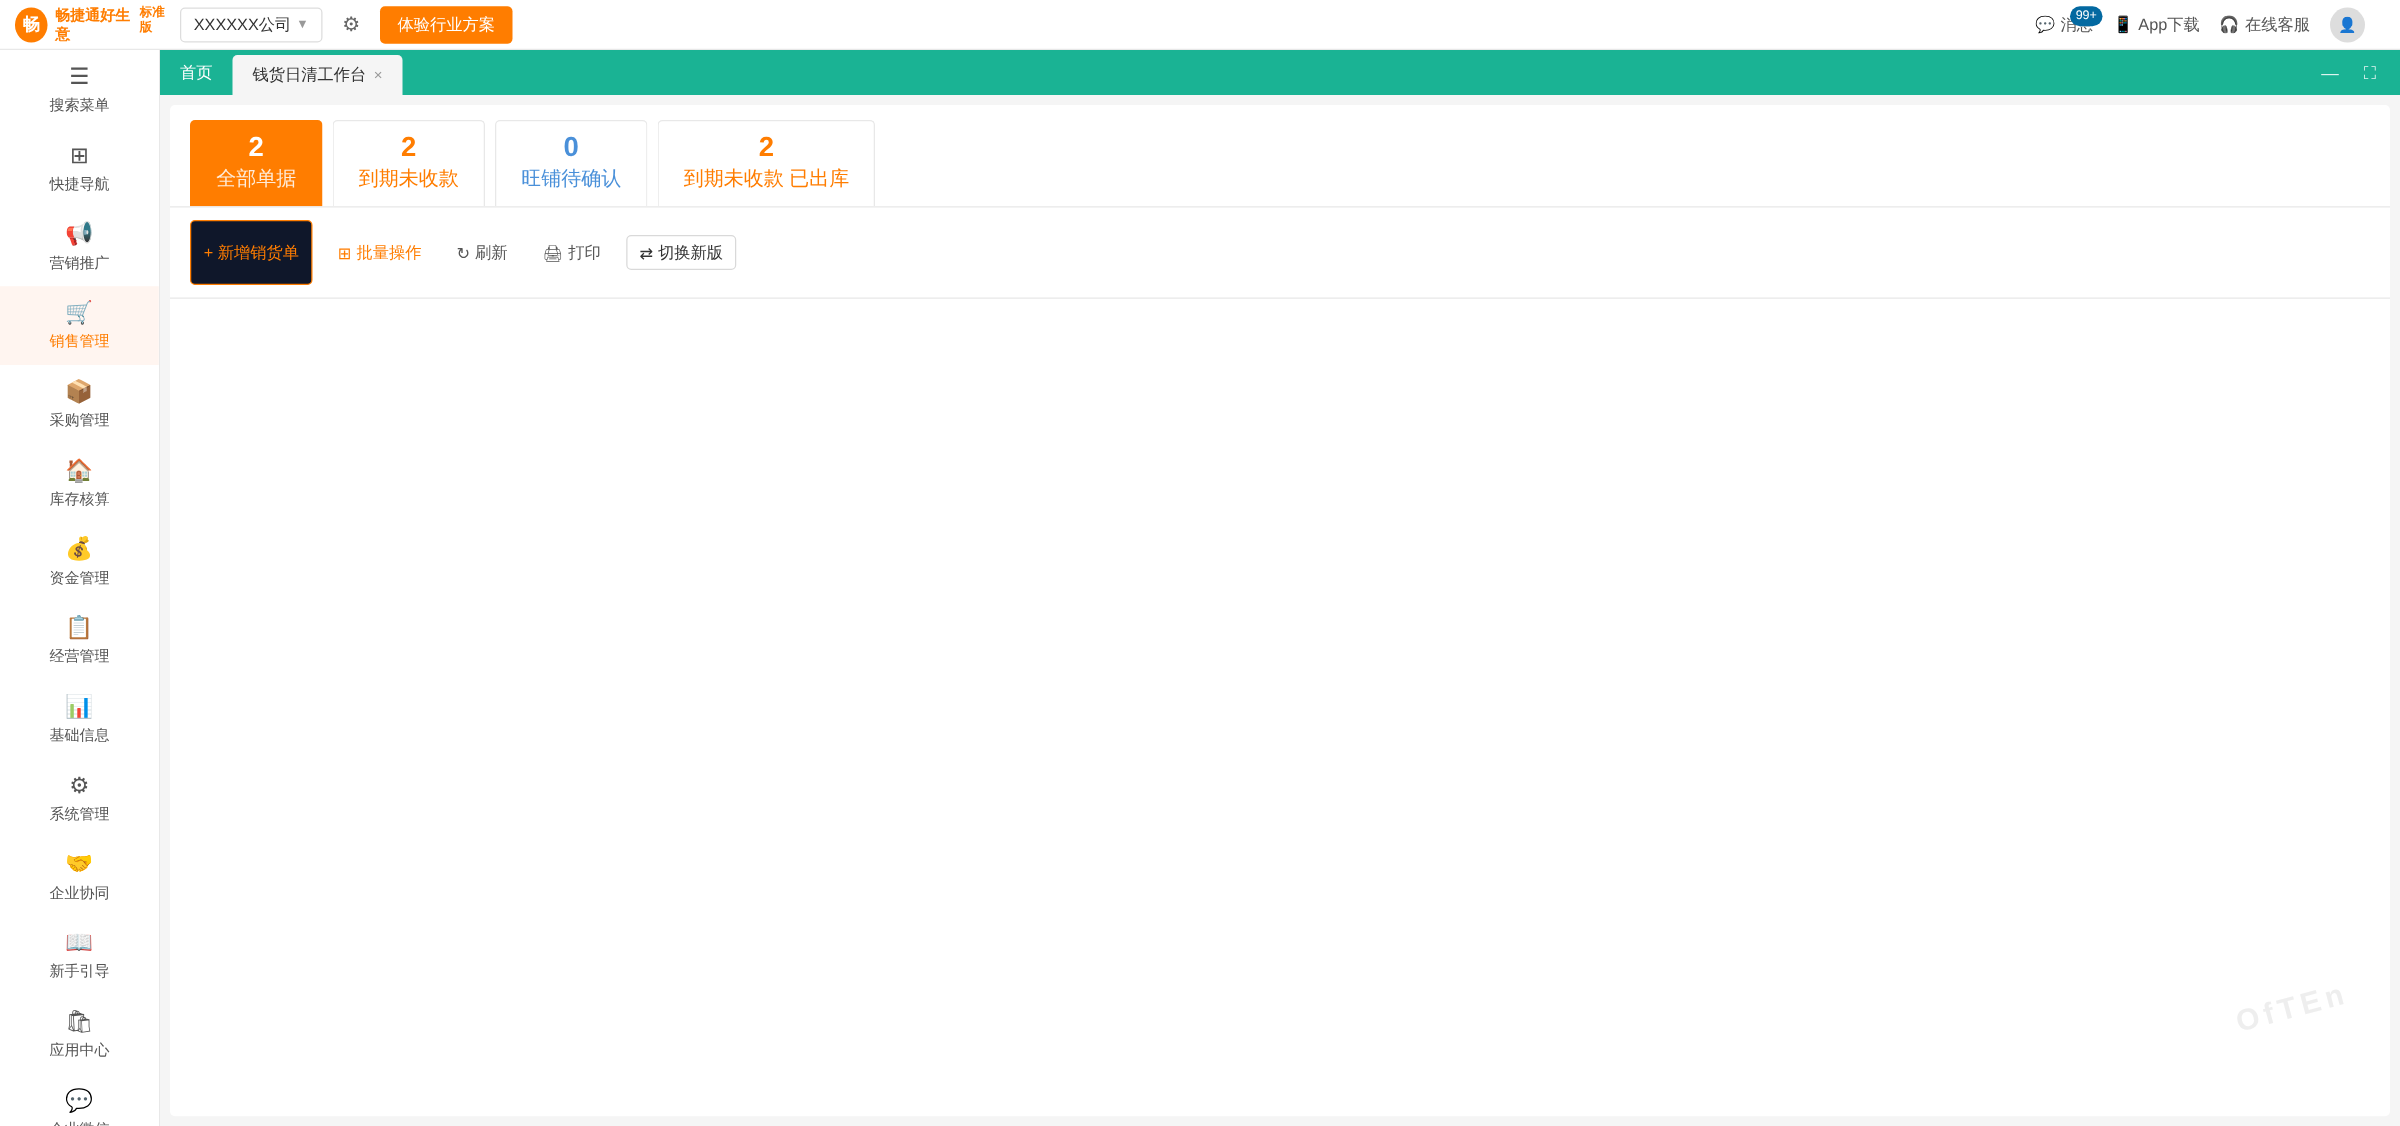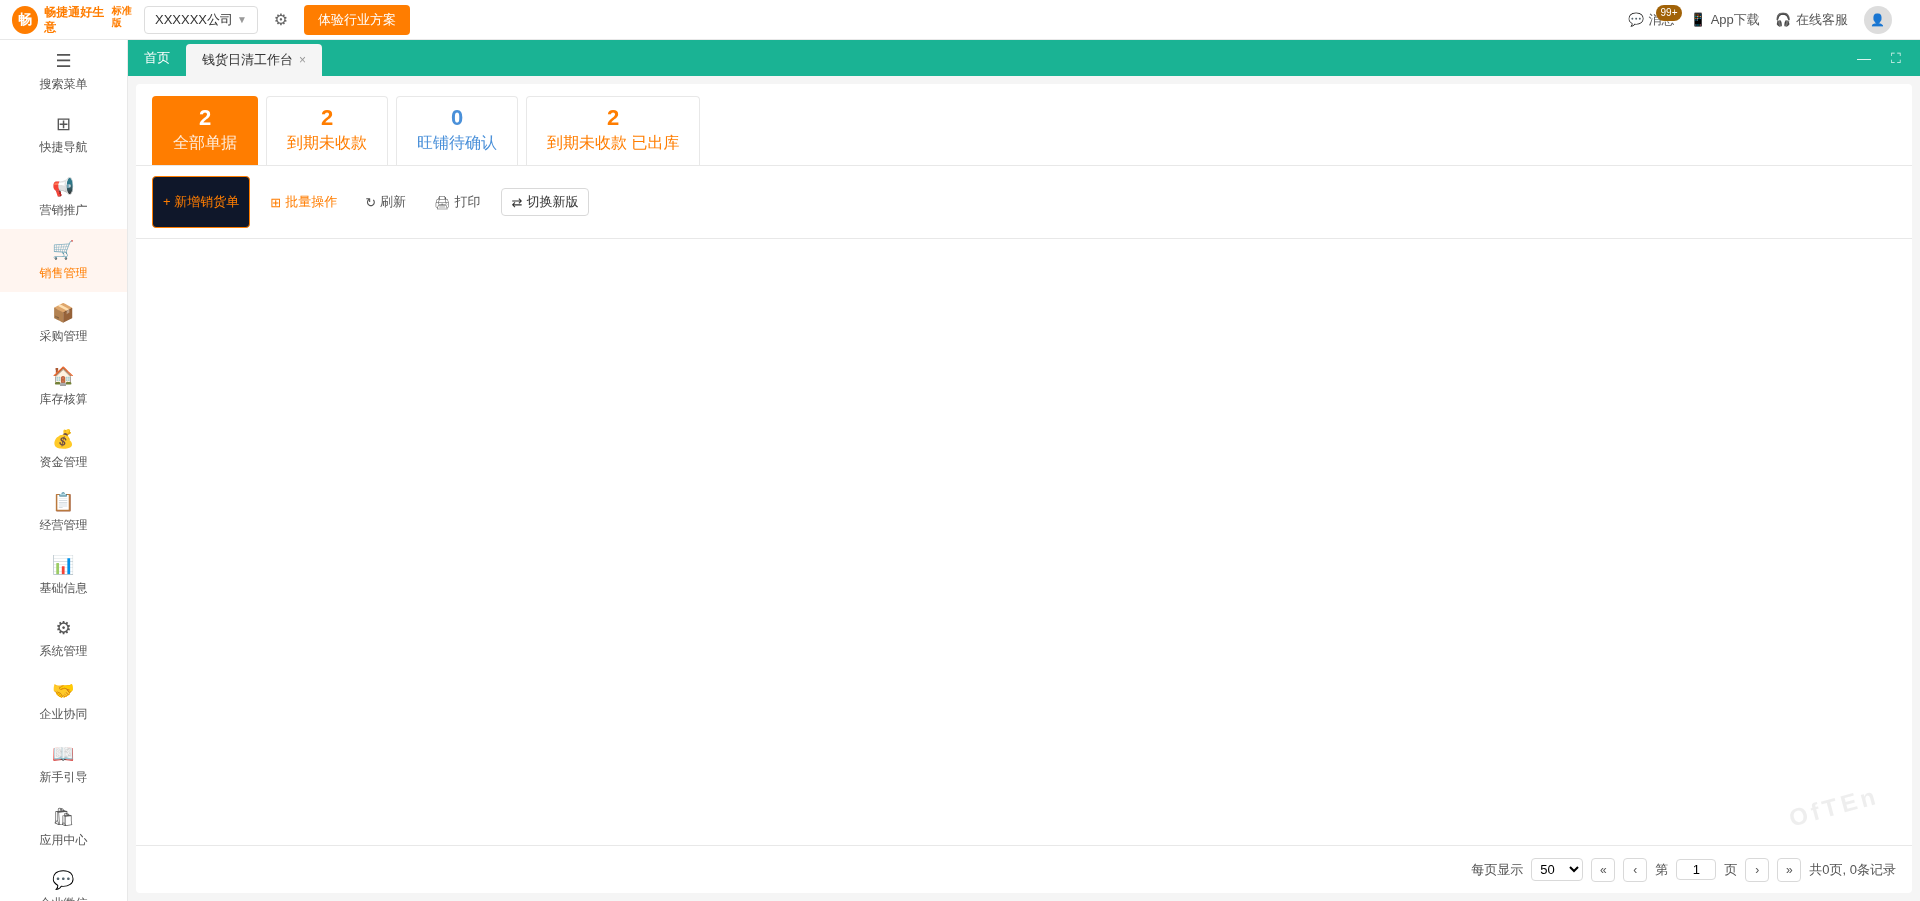--- a/index.html
+++ b/index.html
@@ -83,21 +83,21 @@
     .header-icon-item {
       display: flex;
       align-items: center;
       gap: 4px;
       cursor: pointer;
       color: #555;
       font-size: 13px;
       position: relative;
     }
     .badge {
-      background: #a16207;
+      background: #0369a1;
       color: white;
       border-radius: 10px;
       padding: 0 5px;
       font-size: 10px;
       position: absolute;
       top: -6px;
       right: -8px;
       min-width: 16px;
       text-align: center;
       line-height: 16px;
@@ -517,29 +517,14 @@
           <span>⇄</span>
           <span>切换新版</span>
         </div>
       </div>
     </div>
 
     <div class="table-area">
       <div class="watermark-area">OfTEn</div>
     </div>
 
-    <div class="pagination-bar">
-      <span>每页显示</span>
-      <select class="page-size-select">
-        <option>50</option>
-        <option>100</option>
-      </select>
-      <button class="page-nav-btn">«</button>
-      <button class="page-nav-btn">‹</button>
-      <span>第</span>
-      <input type="text" class="page-input" value="1" style="">
-      <span>页</span>
-      <button class="page-nav-btn">›</button>
-      <button class="page-nav-btn">»</button>
-      <span>共0页, 0条记录</span>
-    </div>
   </div>
 </div>
 
 </body></html>

